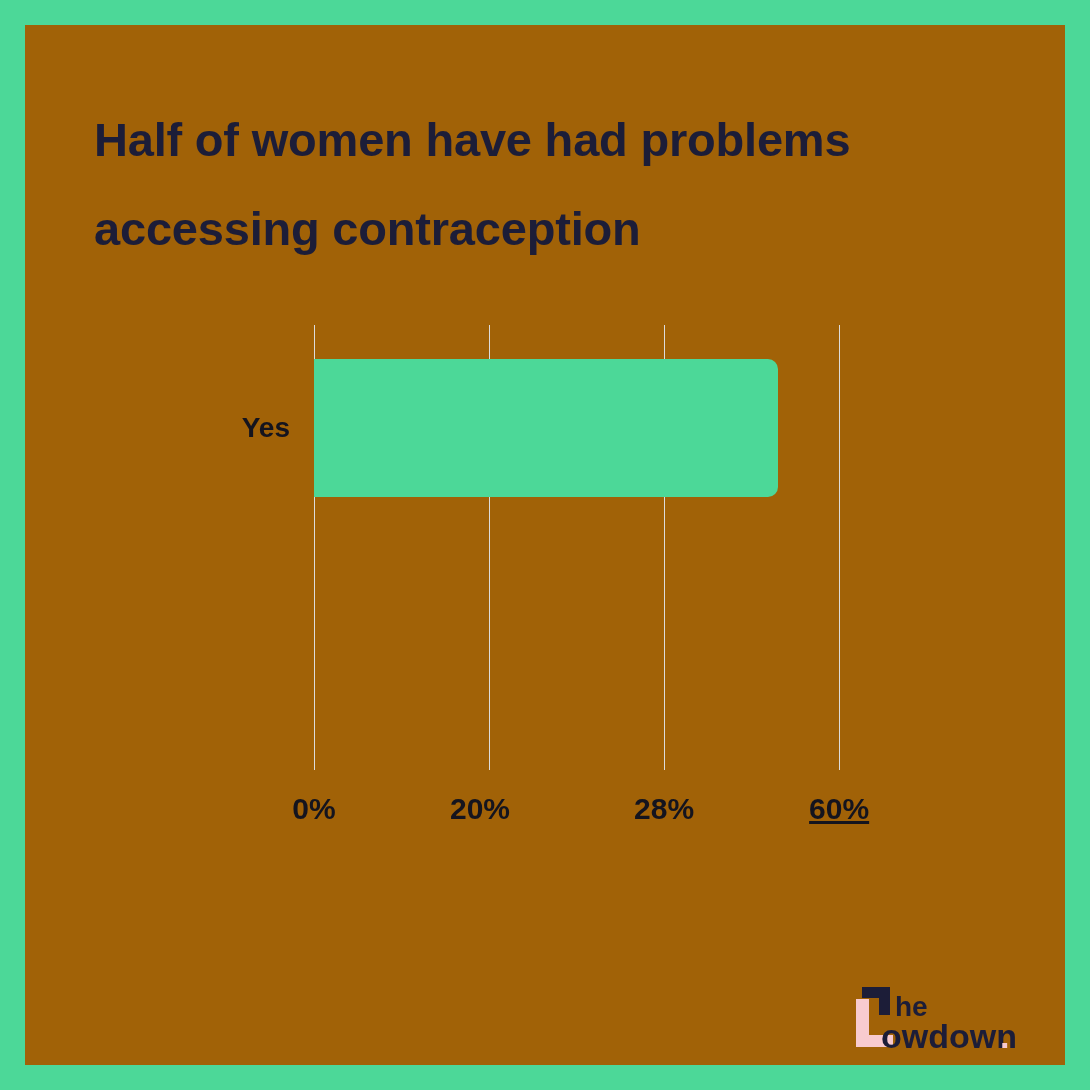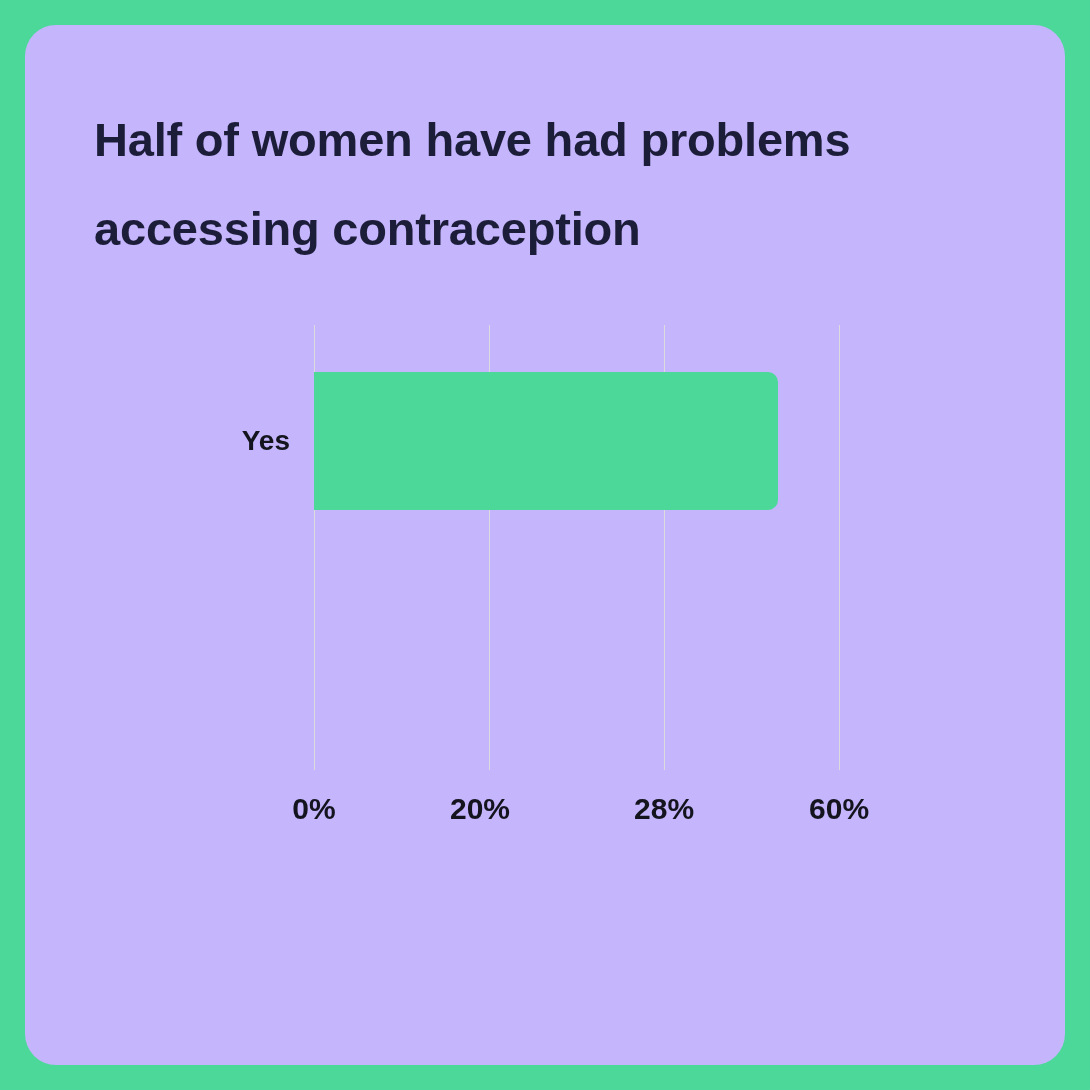--- a/index.html
+++ b/index.html
@@ -20,24 +20,23 @@
     width: 1090px;
     height: 1090px;
     box-sizing: border-box;
     background: #4CD898;
     padding: 25px;
   }
   #canvas {
     position: relative;
     width: 100%;
     height: 100%;
-    background: #c4b5fd;
+    background: #a16207;
     box-sizing: border-box;
     overflow: hidden;
-    border-radius: 31px;
   }
 
   
   #title-block {
     position: absolute;
     left: 69px;
     top: 70px;
     width: 920px;
   }
   .title-line {
@@ -149,30 +148,44 @@
     </div>
 
     <div id="chart">
       <div id="plot">
 
         <div class="gridline axis-zero" style="left:0px;"></div>
         <div class="gridline" style="left: 175.042px;"></div>
         <div class="gridline" style="left: 350.083px;"></div>
         <div class="gridline" style="left: 525.125px;"></div>
 
-        <div class="bar-row" style="top:47px;">
+        <div class="bar-row" style="top:34px;">
           <span class="cat-label">Yes</span>
           <div class="bar" style="width: 463.86px;"></div>
         </div>
 
 
 
         <span class="tick-label" style="left:0px;">0%</span>
         <span class="tick-label" style="left: 166px;">20%</span>
         <span class="tick-label" style="left: 350.083px;">28%</span>
-        <span class="tick-label" style="left: 525.125px;">60%</span>
+        <span class="tick-label" style="left: 525.125px; text-decoration: underline;">60%</span>
       </div>
     </div>
 
 
+    <div id="logo">
+      <svg viewBox="0 0 180 72" width="180" height="72">
+
+        <path d="M8 18 h13 v36 h24 v12 h-37 z" fill="#F8CBCF"></path>
+
+        <path d="M14 6 h28 v28 h-11 v-17 h-17 z" fill="#1C1D38"></path>
+
+        <text x="47" y="35" font-family="Liberation Sans, sans-serif" font-size="28" font-weight="bold" fill="#1C1D38">he</text>
+
+        <text x="33" y="67" font-family="Liberation Sans, sans-serif" font-size="34" font-weight="bold" fill="#1C1D38">owdown</text>
+
+        <text x="152" y="67" font-family="Liberation Sans, sans-serif" font-size="34" font-weight="bold" fill="#F8CBCF">.</text>
+      </svg>
+    </div>
 
   </div>
 </div>
 
 </body></html>

